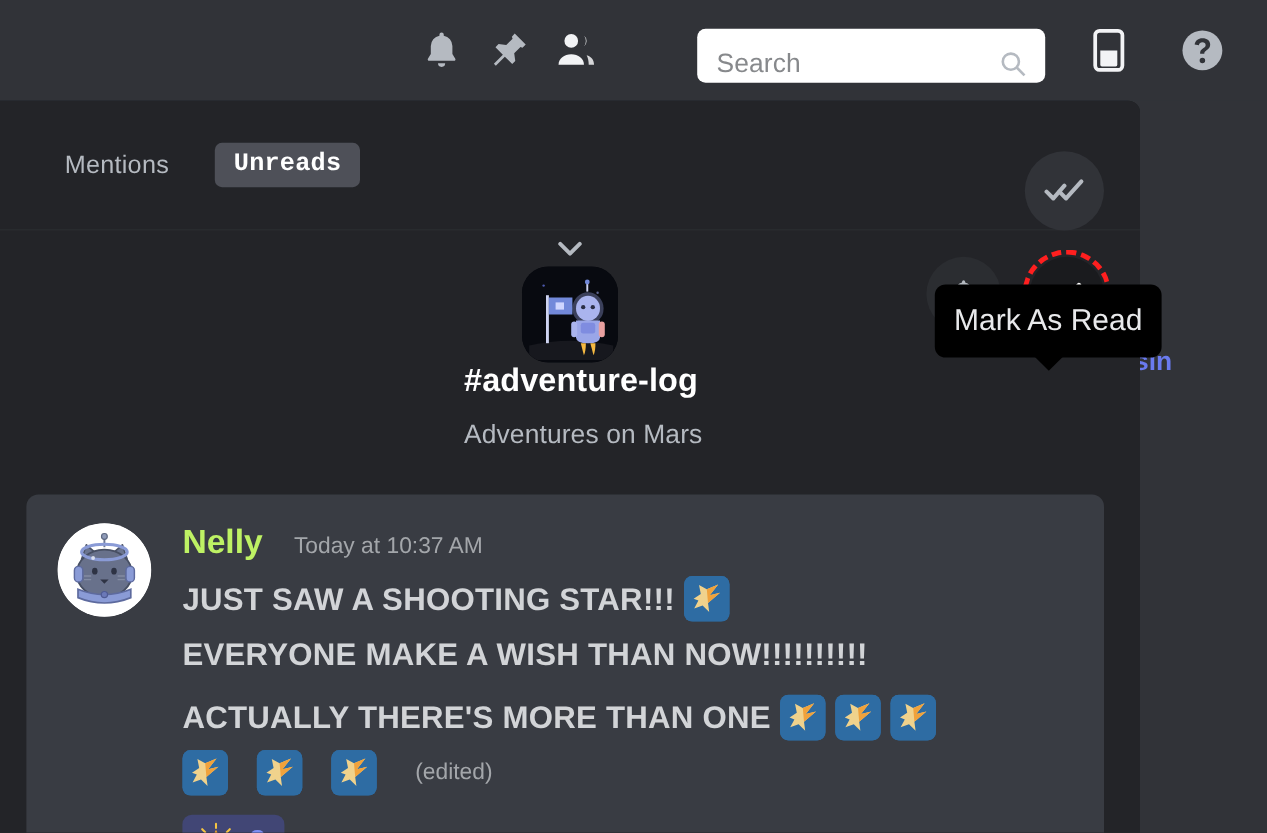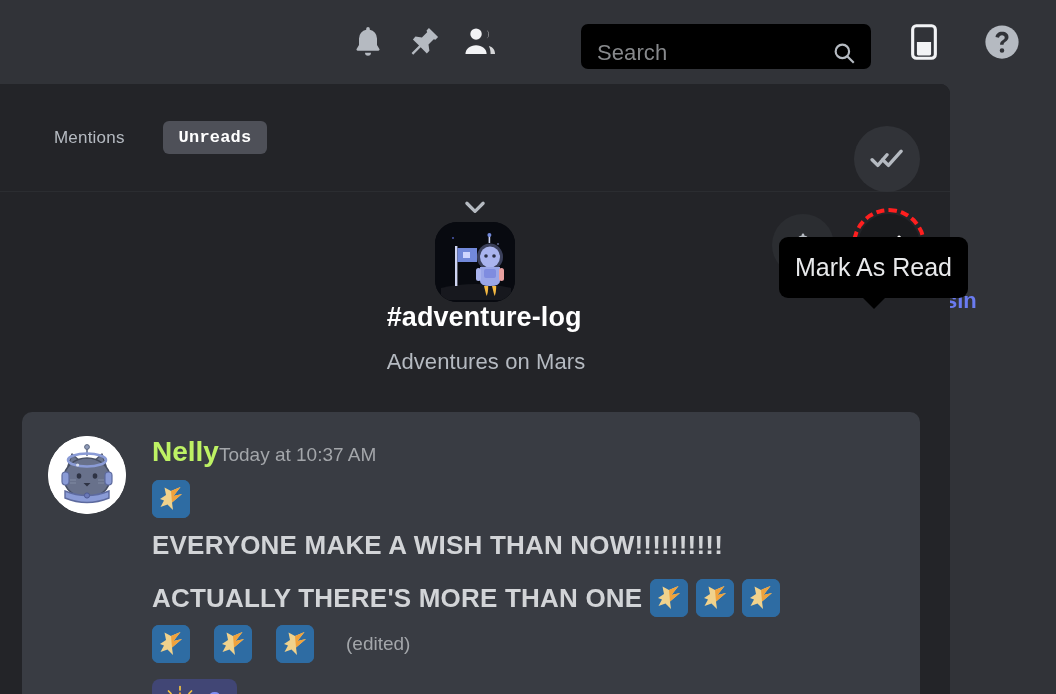--- a/index.html
+++ b/index.html
@@ -23,21 +23,21 @@
   }
   .tb-icon {
     width: 56px; height: 56px;
     display: flex; align-items: center; justify-content: center;
     color: #b5bac1;
   }
   .tb-icon.light { color: #f2f3f5; }
   .search-box {
     position: absolute; left: 581px; top: 24px;
     width: 290px; height: 45px;
-    background: #000000; border-radius: 7px;
+    background: #ffffff; border-radius: 7px;
     display: flex; align-items: center;
     padding: 12px 14px 0 16px;
   }
   .search-text {
     flex: 1; color: #87898c; font-size: 22px; letter-spacing: .1px;
   }
   .right-icons {
     position: absolute; left: 896px; top: 0; height: 84px;
     display: flex; align-items: center; gap: 22px;
   }
@@ -59,21 +59,21 @@
 
   
   .tabs-row {
     position: absolute; left: 0; top: 0; width: 950px; height: 108px;
     background: #232428;
     display: flex; align-items: center;
     padding-left: 38px;
     border-bottom: 1px solid #2b2d31;
   }
   .tab {
-    font-size: 17px; font-weight: 500; color: #b5bac1;
+    font-size: 21px; font-weight: 500; color: #b5bac1;
     padding: 7px 16px; border-radius: 6px; letter-spacing: .2px;
   }
   .tab.active { color: #ffffff; background: #4e5058; font-weight: 600; }
   .tab + .tab { margin-left: 22px; font-family: Liberation Mono, monospace; }
 
   .markall-btn {
     position: absolute; left: 854px; top: 108px;
     width: 66px; height: 66px; margin-top: -66px;
     border-radius: 50%;
     background: #313338;
@@ -124,21 +124,21 @@
     background: #393c43; border-radius: 10px;
   }
   .msg-inner { position: absolute; left: 26px; top: 24px; display: flex; }
   .avatar {
     width: 78px; height: 78px; border-radius: 50%;
     background: #ffffff; flex: none; overflow: hidden;
   }
   .msg-body { margin-left: 26px; }
   .msg-head { display: flex; align-items: baseline; }
   .author { font-size: 28px; font-weight: 600; color: #bef264; }
-  .timestamp { font-size: 19px; color: #a3a6aa; margin-left: 0; }
+  .timestamp { font-size: 19px; color: #a3a6aa; margin-left: 26px; }
   .msg-line {
     font-size: 26px; font-weight: 700; color: #d2d4d7;
     letter-spacing: .2px; margin-top: 12px;
     display: flex; align-items: center; flex-wrap: wrap; gap: 8px;
   }
   .msg-line.l3 { margin-top: 18px; }
   .emoji-row { display: flex; align-items: center; gap: 24px; margin-top: 8px; }
   .edited { font-size: 19px; color: #a3a6aa; font-weight: 400; margin-left: 8px; }
   .star-emoji {
     width: 38px; height: 38px; border-radius: 7px;
@@ -323,20 +323,21 @@
             </svg>
           </div>
 
           <div class="msg-body">
             <div class="msg-head">
               <span class="author">Nelly</span>
               <span class="timestamp">Today at 10:37 AM</span>
             </div>
 
             <div class="msg-line">
+              <span>JUST SAW A SHOOTING STAR!!!</span>
               <span class="star-emoji">
                 <svg width="38" height="38" viewBox="0 0 38 38">
                     <rect width="38" height="38" rx="7" fill="#2e6ca3"></rect>
                     <path d="M8 19 L14 15 L12.5 7.5 L19 11 L28.5 7 L21.5 16 L30 14 L20 22.5 L21 30 L15.5 24.5 L8.5 27 L12 20.5 Z" fill="#f0d28c"></path>
                     <path d="M19 11 L28.5 7 L21.5 16 L30 14 L20 22.5 Z" fill="#f0a23c"></path>
                   </svg>
               </span>
             </div>
 
             <div class="msg-line">

